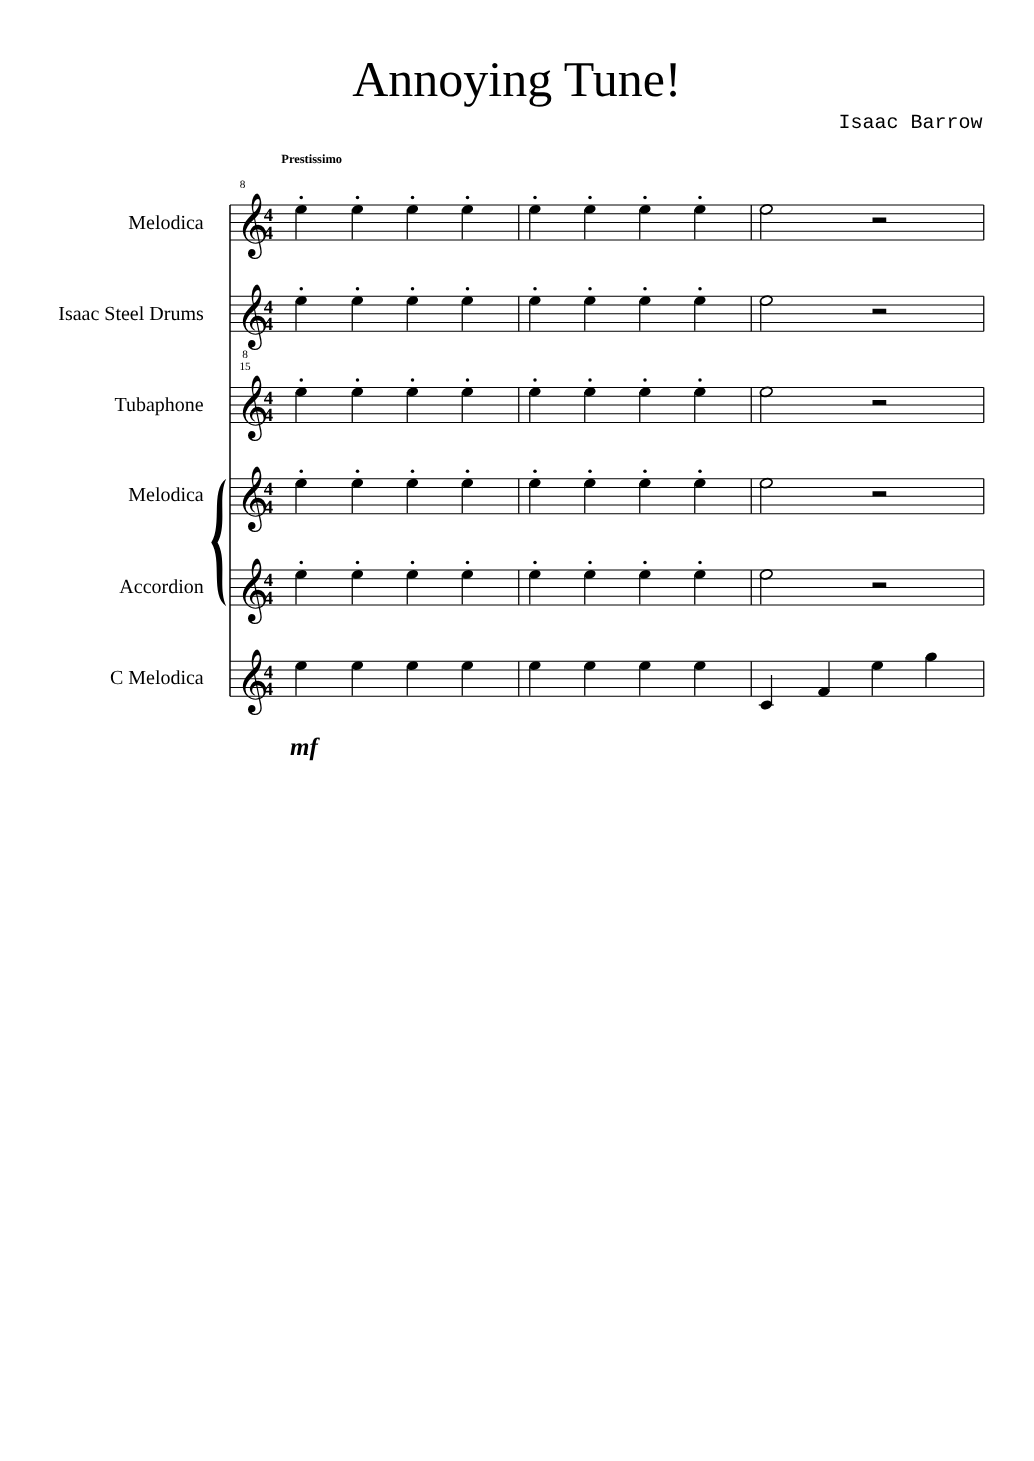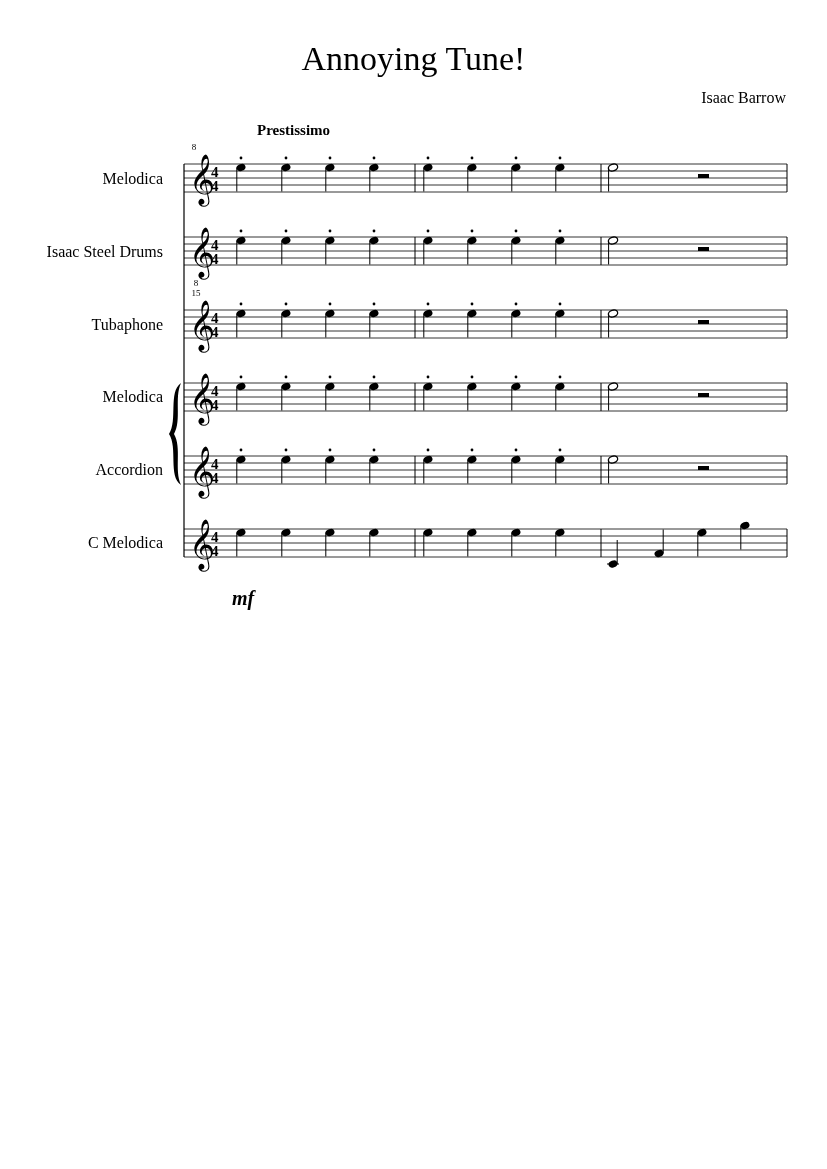--- a/index.html
+++ b/index.html
@@ -1,19 +1,19 @@
 <!DOCTYPE html>
 <html><head>
 <meta charset="utf-8">
 <style>
   html,body{margin:0;padding:0;background:#fff;}
   body{width:827px;height:1169px;position:relative;overflow:hidden;font-family:"Liberation Serif","DejaVu Serif",serif;color:#000;}
-  .title{position:absolute;left:0;width:827px;top:40px;text-align:center;font-size:34px;}
-  .composer{position:absolute;right:41px;top:89px;font-size:16px;}
-  .tempo{position:absolute;left:257px;top:122px;font-size:15px;font-weight:bold;}
+  .title{position:absolute;left:0;width:827px;top:40px;text-align:center;font-size:40px;}
+  .composer{position:absolute;right:41px;top:89px;font-size:16px;font-family:Liberation Mono, monospace;}
+  .tempo{position:absolute;left:225px;top:122px;font-size:10px;font-weight:bold;}
   .dyn{position:absolute;left:232px;top:587px;font-size:20px;font-weight:bold;font-style:italic;font-family:Liberation Serif, serif;}
   .label{position:absolute;right:664px;font-size:16px;text-align:right;white-space:nowrap;}
   svg.score{position:absolute;left:0;top:0;}
 </style>
 </head>
 <body>
 
 <div class="title">Annoying Tune!</div>
 <div class="composer">Isaac Barrow</div>
 <div class="tempo">Prestissimo</div>

